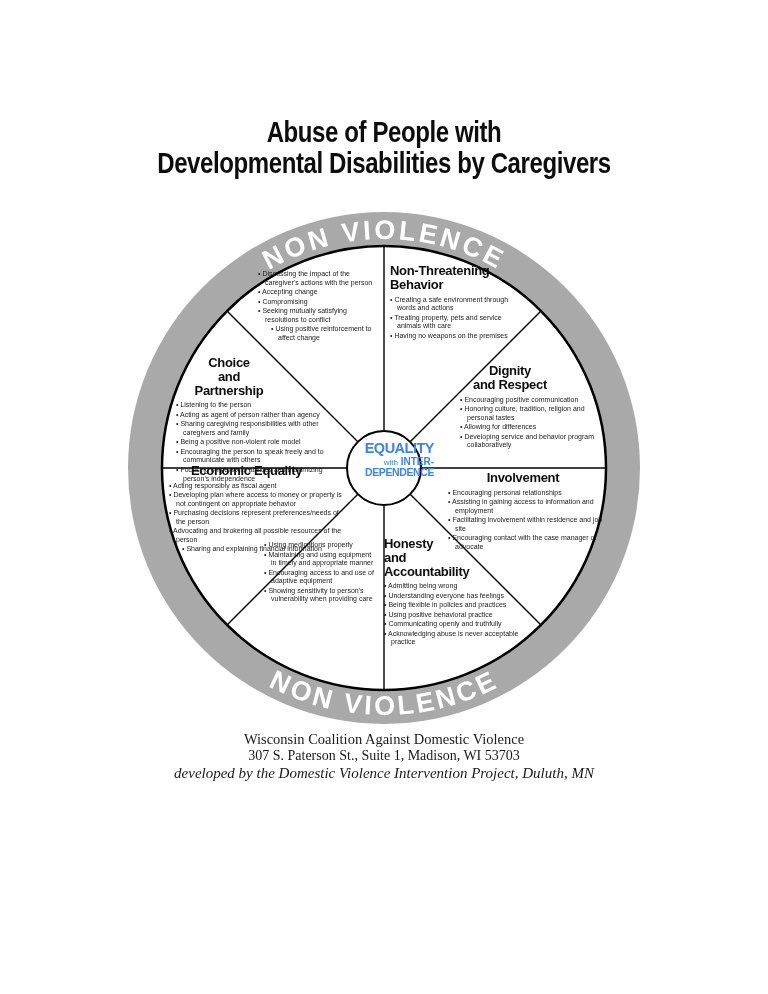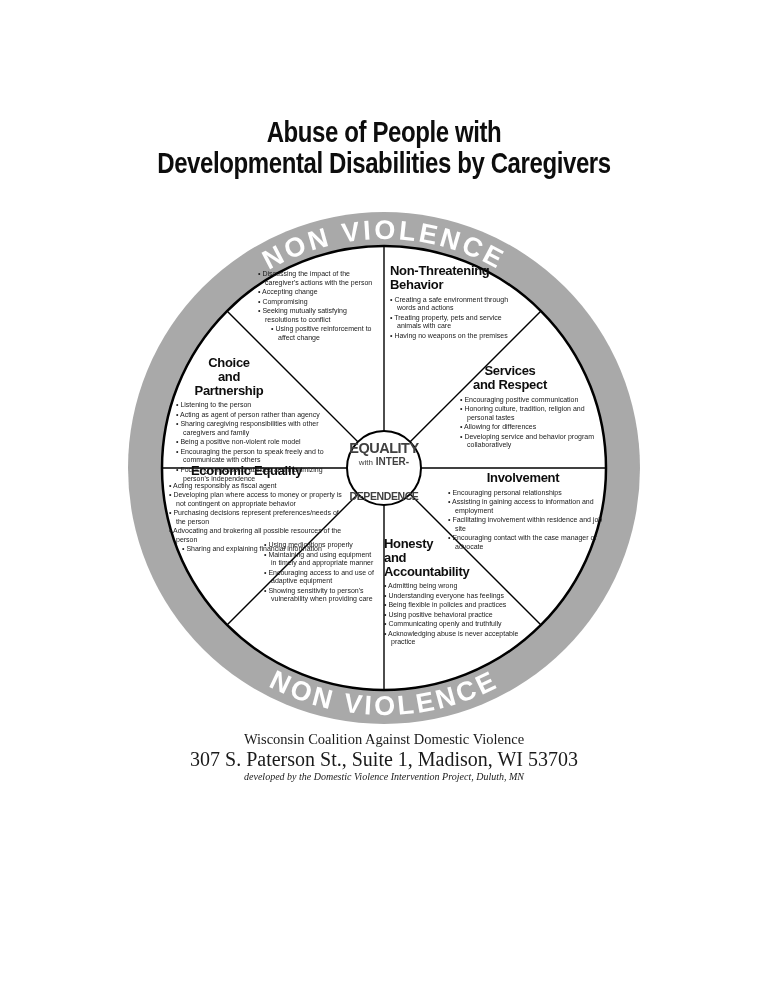--- a/index.html
+++ b/index.html
@@ -9,25 +9,25 @@
 
   
   #page-title{left:0;top:116px;width:768px;text-align:center;
     font-weight:bold;font-size:30px;line-height:1.04;
     transform:scaleX(0.80);transform-origin:50% 0;letter-spacing:-0.5px;color:#0d0d0d;}
 
   
   #wheel-svg{left:0;top:0;width:768px;height:994px;}
 
   
-  #hub-text{left:334px;top:441px;width:100px;text-align:center;line-height:1.0;color:#404040;}
+  #hub-text{left:334px;top:441px;width:100px;text-align:right;line-height:1.0;color:#3b82f6;}
   #hub-text .l1{font-weight:bold;font-size:14.5px;letter-spacing:-0.5px;}
   #hub-text .l2{font-size:10px;font-weight:bold;margin-top:1px;}
   #hub-text .l2 .small{font-size:8px;font-weight:normal;}
-  #hub-text .l3{font-weight:bold;font-size:10.5px;letter-spacing:-0.4px;margin-top:24px;}
+  #hub-text .l3{font-weight:bold;font-size:10.5px;letter-spacing:-0.4px;}
 
   
   .segment{position:absolute;}
   .seg-title{font-weight:bold;font-size:13px;line-height:1.06;letter-spacing:-0.3px;color:#0d0d0d;}
   .seg-bullets{margin-top:4px;font-size:7px;line-height:1.22;color:#1a1a1a;}
   .bullet{padding-left:7px;text-indent:-7px;margin-bottom:1px;}
   .bullet.sub{margin-left:13px;}
 
   #seg-negotiation-and-fairness{left:258px;top:266px;width:120px;}
   #seg-negotiation-and-fairness .seg-title{text-align:right;}
@@ -42,24 +42,24 @@
   #seg-responsible-provision-of-services .seg-bullets{margin-left:6px;}
   #seg-economic-equality{left:169px;top:464px;width:176px;}
   #seg-economic-equality .seg-title{margin-left:22px;}
   #seg-choice-and-partnership{left:176px;top:356px;width:162px;}
   #seg-choice-and-partnership .seg-title{width:106px;text-align:center;}
 
   
   #footer{left:0;top:731px;width:768px;text-align:center;
           font-family:"Liberation Serif",serif;color:#1a1a1a;}
   #footer .org{font-size:14.5px;line-height:1.15;}
-  #footer .addr{font-size:20px;line-height:1.15;}
+  #footer .addr{font-size:14px;line-height:1.15;}
   #footer .phone{font-size:14px;line-height:1.15;}
   #footer .credit{font-size:11px;font-style:italic;line-height:1.2;margin-top:3px;}
-  #footer .credit2{font-size:10px;font-style:italic;line-height:1.2;}
+  #footer .credit2{font-size:15px;font-style:italic;line-height:1.2;}
 
   
   .rim-label{font-family:"Liberation Sans",sans-serif;font-weight:bold;
              font-size:27px;letter-spacing:3px;fill:#ffffff;}
 </style>
 </head>
 <body>
 
 <div class="abs" id="page-title">
   <div>Abuse of People with</div>
@@ -118,21 +118,21 @@
       <div>Behavior</div>
     </div>
   <div class="seg-bullets">
       <div class="bullet">• Creating a safe environment through words and actions</div>
       <div class="bullet">• Treating property, pets and service animals with care</div>
       <div class="bullet">• Having no weapons on the premises</div>
     </div>
 </div>
 <div class="segment" id="seg-dignity-and-respect">
   <div class="seg-title">
-      <div>Services</div>
+      <div>Dignity</div>
       <div>and Respect</div>
     </div>
   <div class="seg-bullets">
       <div class="bullet">• Encouraging positive communication</div>
       <div class="bullet">• Honoring culture, tradition, religion and personal tastes</div>
       <div class="bullet">• Allowing for differences</div>
       <div class="bullet">• Developing service and behavior program collaboratively</div>
     </div>
 </div>
 <div class="segment" id="seg-involvement">

